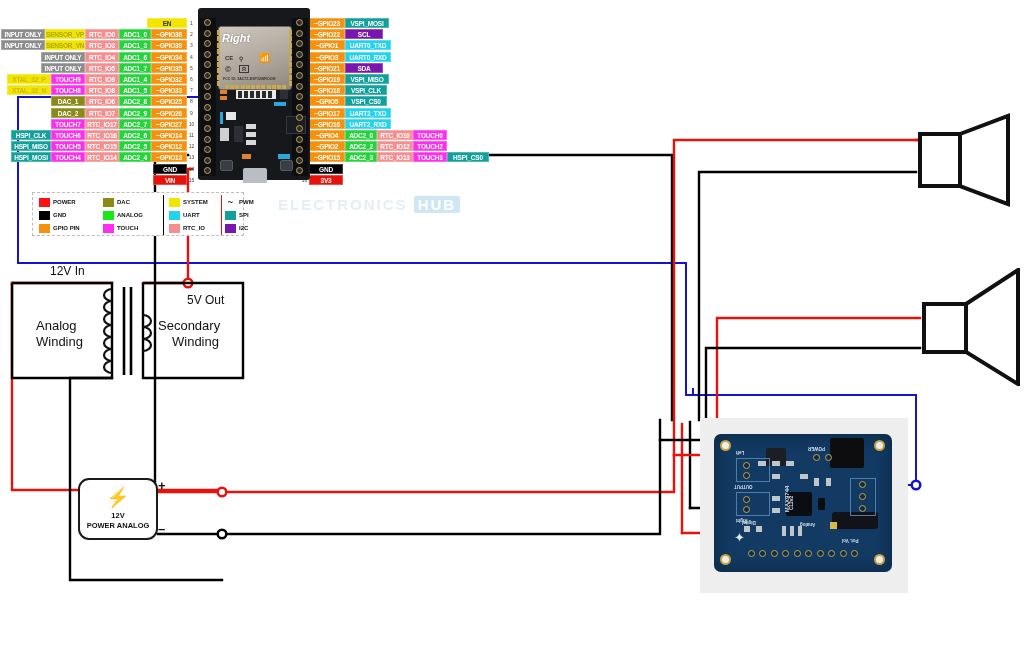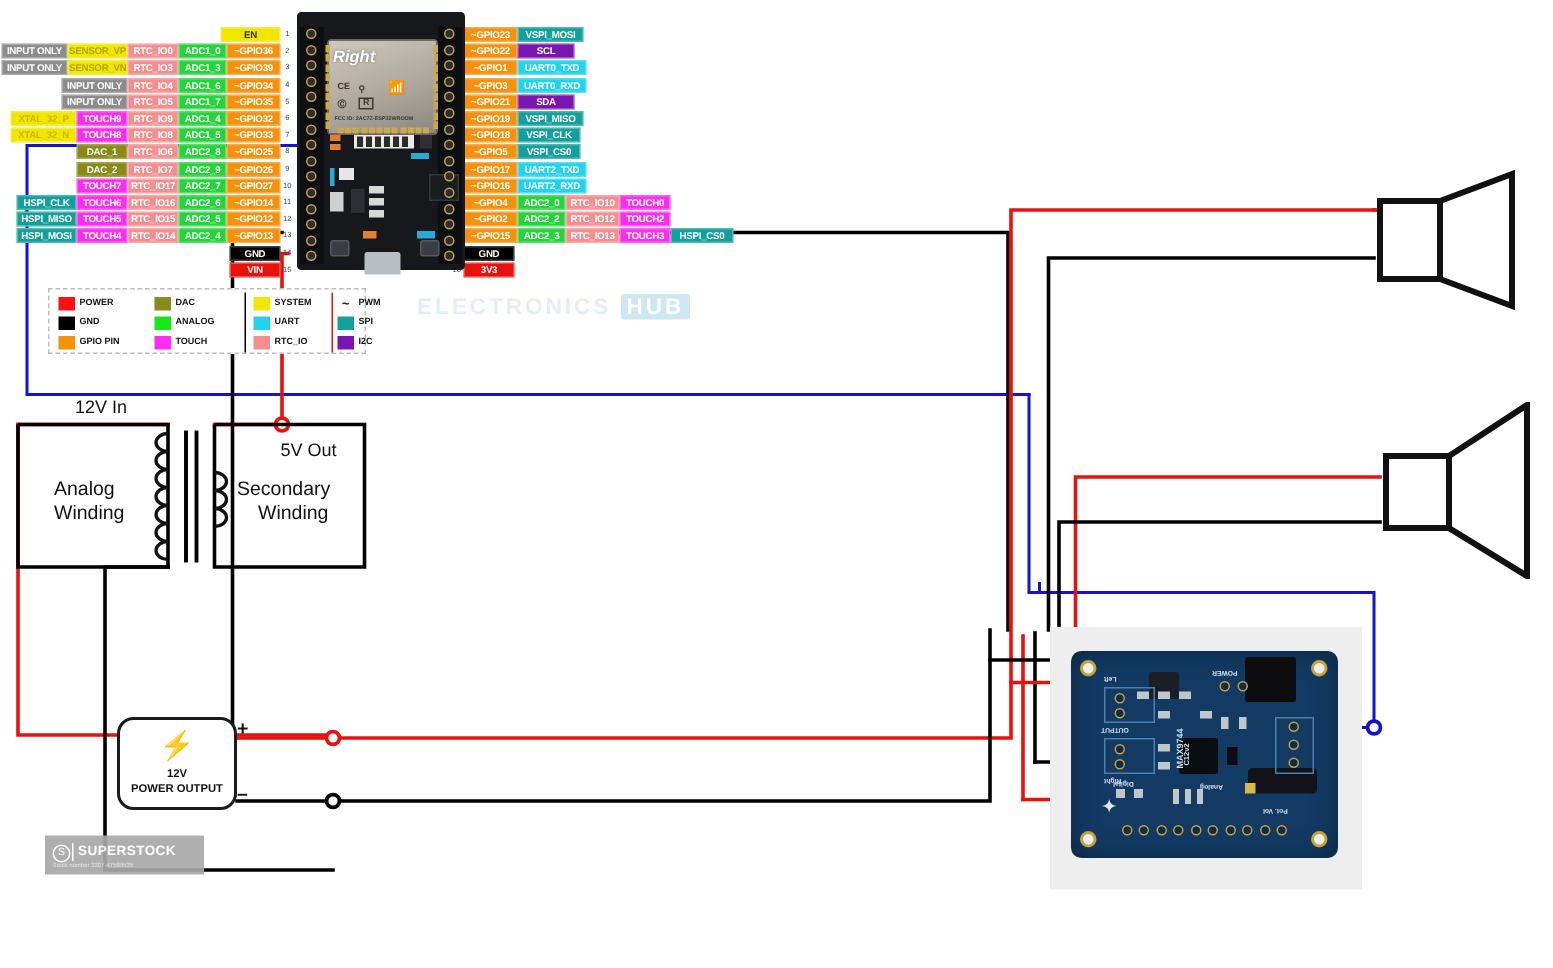--- a/index.html
+++ b/index.html
@@ -543,31 +543,25 @@
     <div class="lbl big" style="left:155px;top:293px;font-weight:normal;margin-left:32px;">5V Out</div>
     <div class="lbl" style="left:36px;top:318px;font-size:13px;">Analog</div>
     <div class="lbl" style="left:36px;top:334px;font-size:13px;">Winding</div>
     <div class="lbl" style="left:158px;top:318px;font-size:13px;">Secondary</div>
     <div class="lbl" style="left:172px;top:334px;font-size:13px;">Winding</div>
   </div>
 
   <div id="psu">
     <div style="position:absolute;left:50%;top:8px;transform:translateX(-50%);font-size:19px;color:#111;line-height:19px;">⚡</div>
     <div class="t" style="top:31px;">12V</div>
-    <div class="t" style="top:41px;">POWER OUTPUT</div>
+    <div class="t" style="top:41px;">POWER ANALOG</div>
   </div>
   <div class="sign" style="left:158px;top:478px;">+</div>
   <div class="sign" style="left:158px;top:521px;">–</div>
 
-  <div id="ss">
-    <div class="ring">S</div>
-    <div class="bar"></div>
-    <div class="n">SUPERSTOCK</div>
-    <div class="s">Stock number 3307-47589535</div>
-  </div>
 
   <div id="ampwrap">
     <div id="amp">
       <div class="hole" style="left:6px;top:6px;"></div>
       <div class="hole" style="left:160px;top:6px;"></div>
       <div class="hole" style="left:6px;top:120px;"></div>
       <div class="hole" style="left:160px;top:120px;"></div>
 
       <div id="amp-reg"></div>
       <div id="amp-ic"></div>

